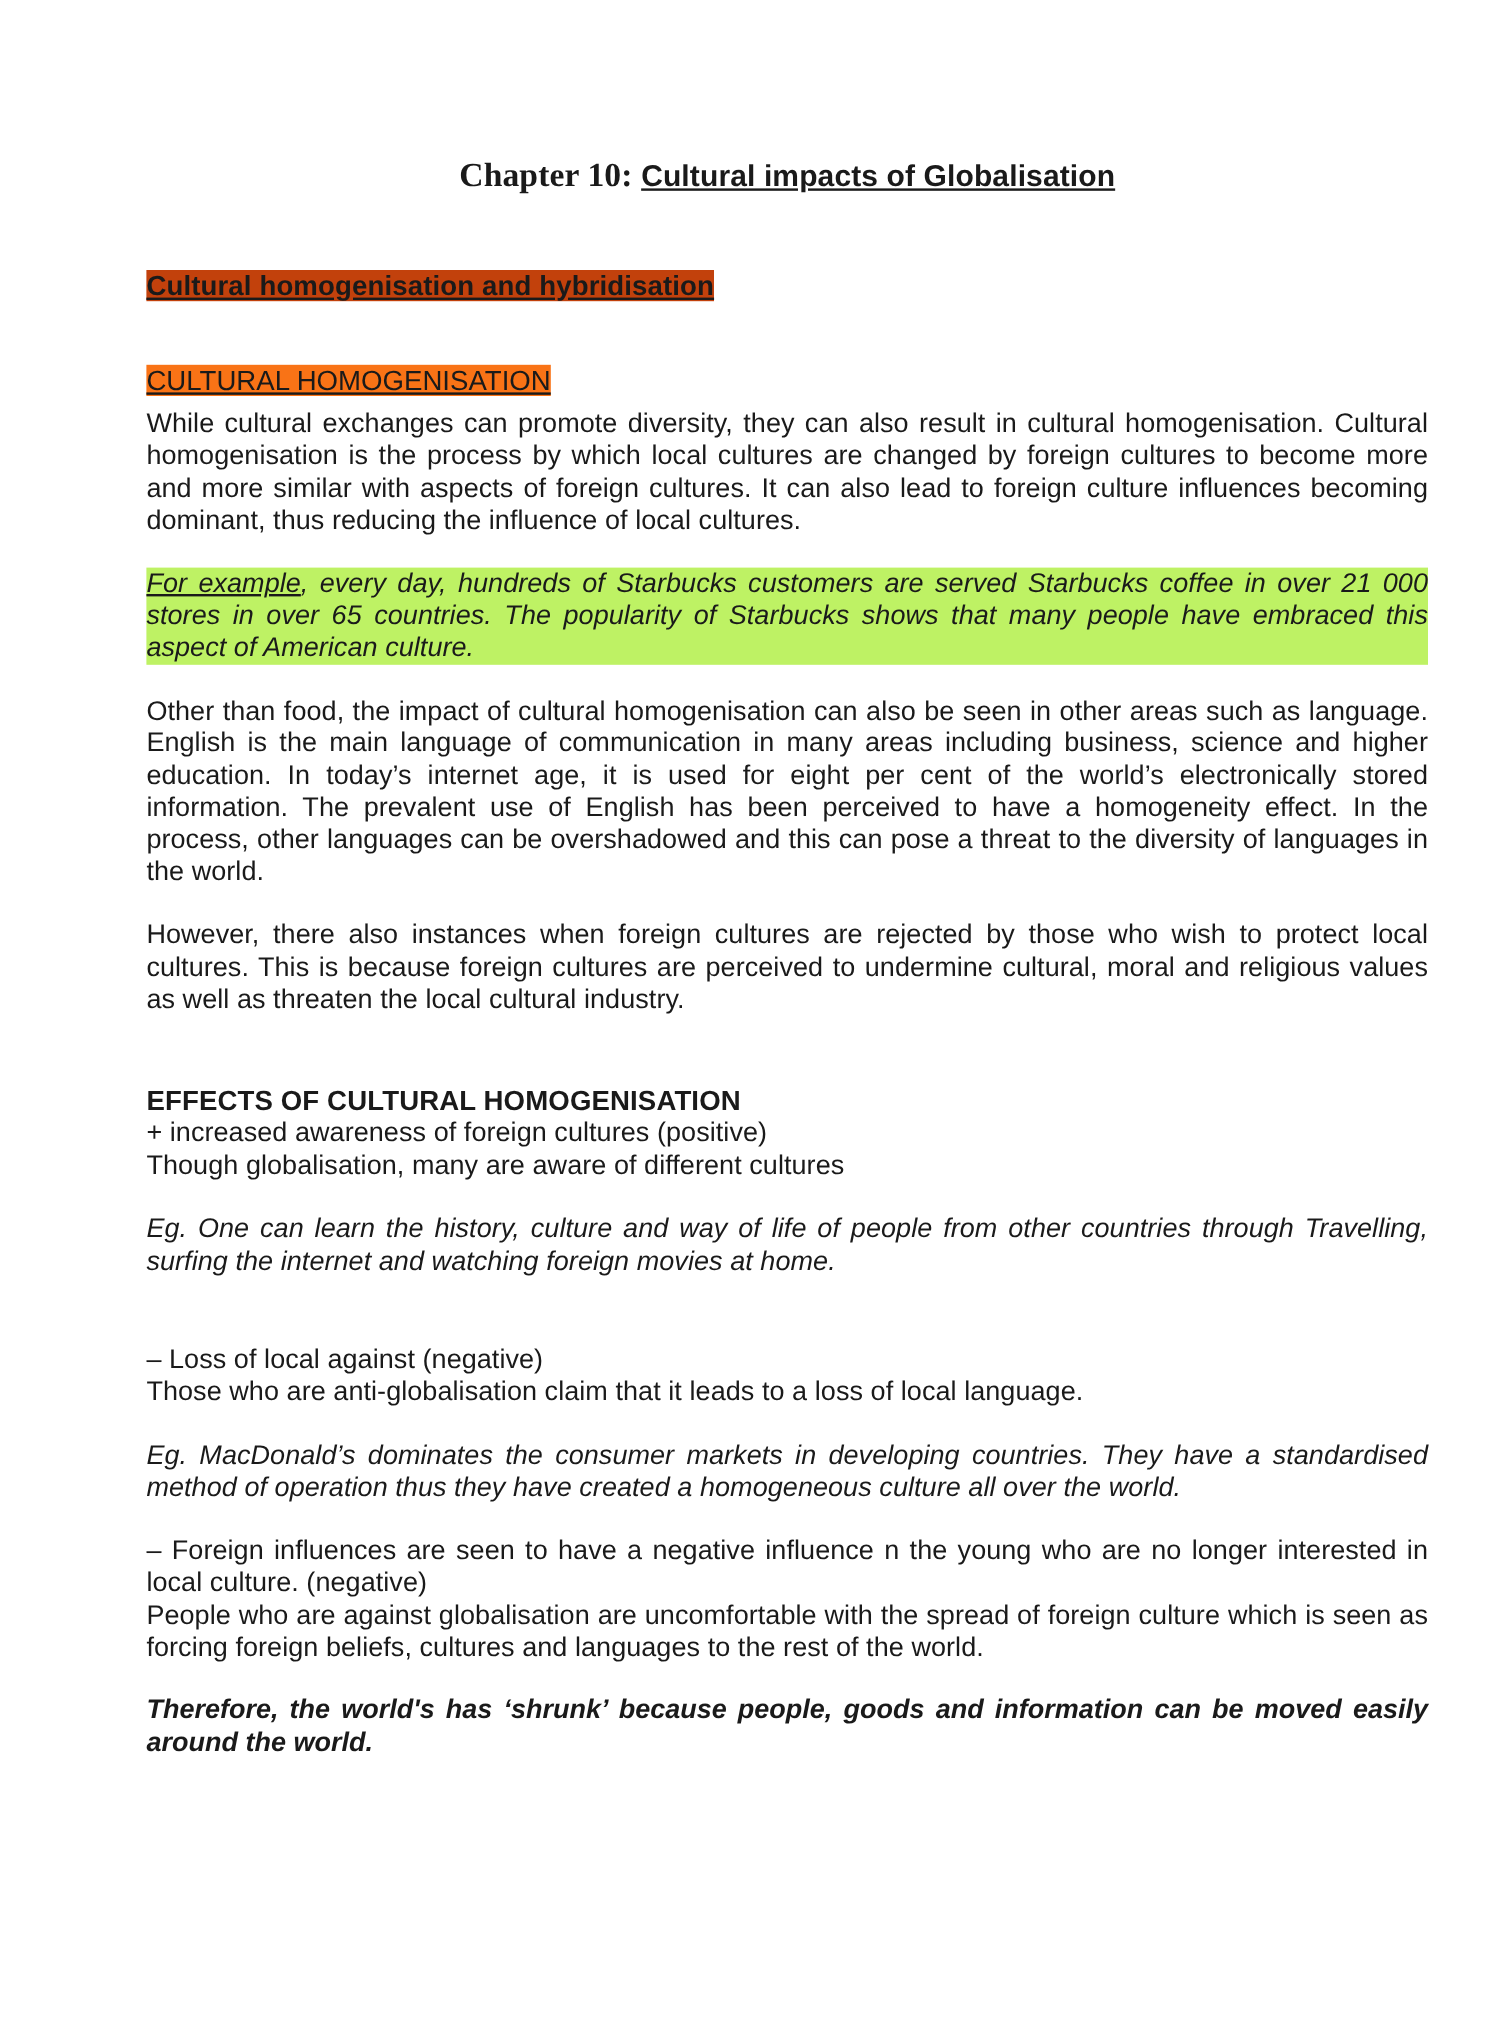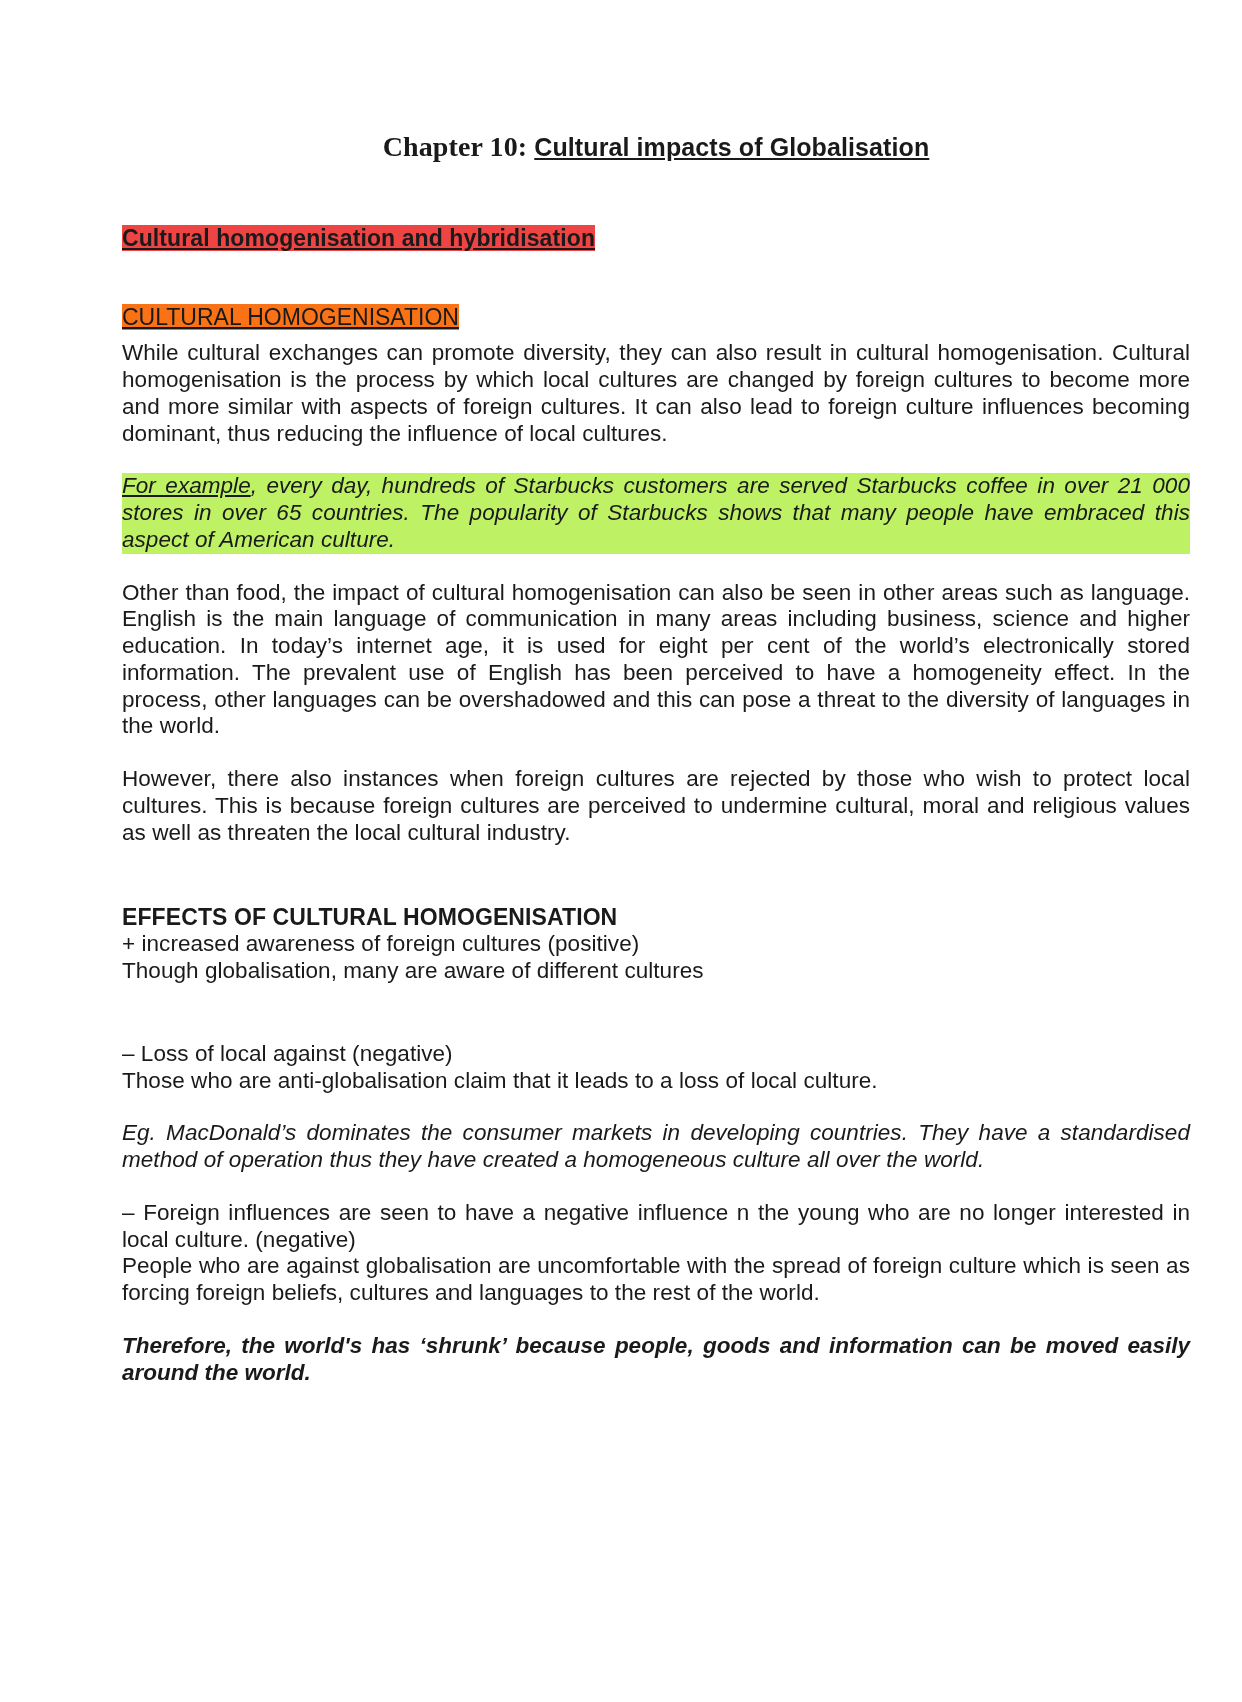--- a/index.html
+++ b/index.html
@@ -33,21 +33,21 @@
   .doc-title .title-bold {
     font-weight: bold;
     text-decoration: underline;
     font-family: "Liberation Sans", sans-serif;
     font-size: 25px;
   }
   .section-heading {
     font-size: 23px;
     font-weight: bold;
     text-decoration: underline;
-    background: #ef4444;
+    background: #c2410c;
     display: inline;
     line-height: 1.45;
     letter-spacing: 0.1px;
   }
   .sub-heading {
     font-size: 23px;
     font-weight: normal;
     text-decoration: underline;
     background: #f97316;
     display: inline;
@@ -123,25 +123,26 @@
 
   <p class="body-text">However, there also instances when foreign cultures are rejected by those who wish to protect local cultures. This is because foreign cultures are perceived to undermine cultural, moral and religious values as well as threaten the local cultural industry.</p>
 
   <div class="spacer-md"></div>
 
   <h2 class="heading-plain">EFFECTS OF CULTURAL HOMOGENISATION</h2>
 
   <p class="body-text tight nojust">+ increased awareness of foreign cultures (positive)</p>
   <p class="body-text nojust">Though globalisation, many are aware of different cultures</p>
 
+  <p class="body-text italic">Eg. One can learn the history, culture and way of life of people from other countries through Travelling, surfing the internet and watching foreign movies at home.</p>
 
   <div class="spacer-md"></div>
 
   <p class="body-text tight nojust">– Loss of local against (negative)</p>
-  <p class="body-text nojust">Those who are anti-globalisation claim that it leads to a loss of local culture.</p>
+  <p class="body-text nojust">Those who are anti-globalisation claim that it leads to a loss of local language.</p>
 
   <p class="body-text italic">Eg. MacDonald’s dominates the consumer markets in developing countries. They have a standardised method of operation thus they have created a homogeneous culture all over the world.</p>
 
   <p class="body-text tight">– Foreign influences are seen to have a negative influence n the young who are no longer interested in local culture. (negative)</p>
   <p class="body-text">People who are against globalisation are uncomfortable with the spread of foreign culture which is seen as forcing foreign beliefs, cultures and languages to the rest of the world.</p>
 
   <p class="bold-italic">Therefore, the world's has ‘shrunk’ because people, goods and information can be moved easily around the world.</p>
 
 </div>
 

